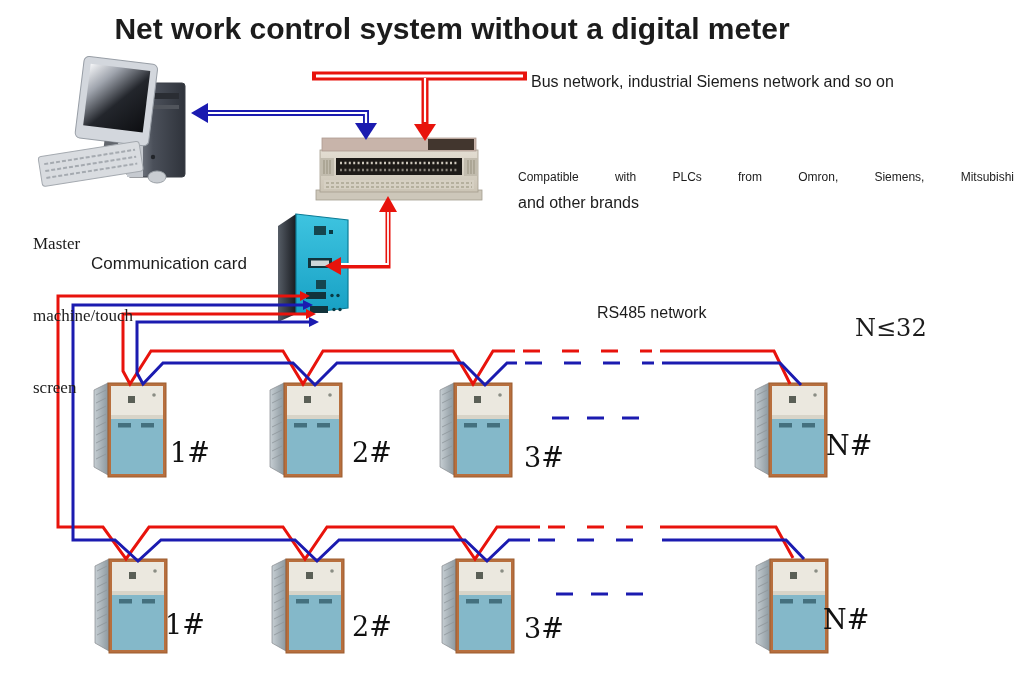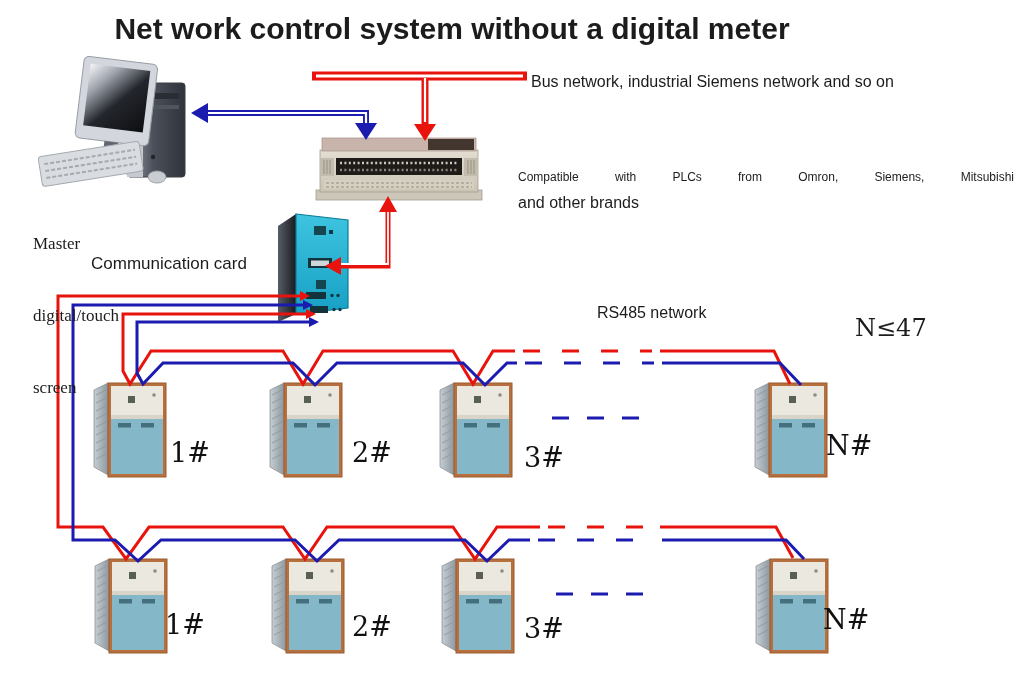--- a/index.html
+++ b/index.html
@@ -176,33 +176,33 @@
     <polygon points="366,140 355,123 377,123"></polygon>
     <polygon points="313,305 303,300 303,310"></polygon>
     <polygon points="319,322 309,317 309,327"></polygon>
   </g>
 </svg>
 
 <div class="lbl title">Net work control system without a digital meter</div>
 
 <div class="lbl master">
   <div>Master</div>
-  <div>digital/touch</div>
+  <div>machine/touch</div>
   <div>screen</div>
 </div>
 
 <div class="lbl commcard">Communication card</div>
 
 <div class="lbl buslbl">Bus network, industrial Siemens network and so on</div>
 
 <div class="lbl compat1">Compatible with PLCs from Omron, Siemens, Mitsubishi</div>
 <div class="lbl compat2">and other brands</div>
 
 <div class="lbl rs485">RS485 network</div>
-<div class="lbl nlimit">N≤47</div>
+<div class="lbl nlimit">N≤32</div>
 
 <div class="lbl cabLbl" style="left:170px;top:437px">1#</div>
 <div class="lbl cabLbl" style="left:352px;top:437px">2#</div>
 <div class="lbl cabLbl" style="left:524px;top:442px">3#</div>
 <div class="lbl cabLbl" style="left:826px;top:430px">N#</div>
 
 <div class="lbl cabLbl" style="left:165px;top:609px">1#</div>
 <div class="lbl cabLbl" style="left:352px;top:611px">2#</div>
 <div class="lbl cabLbl" style="left:524px;top:613px">3#</div>
 <div class="lbl cabLbl" style="left:823px;top:604px">N#</div>

